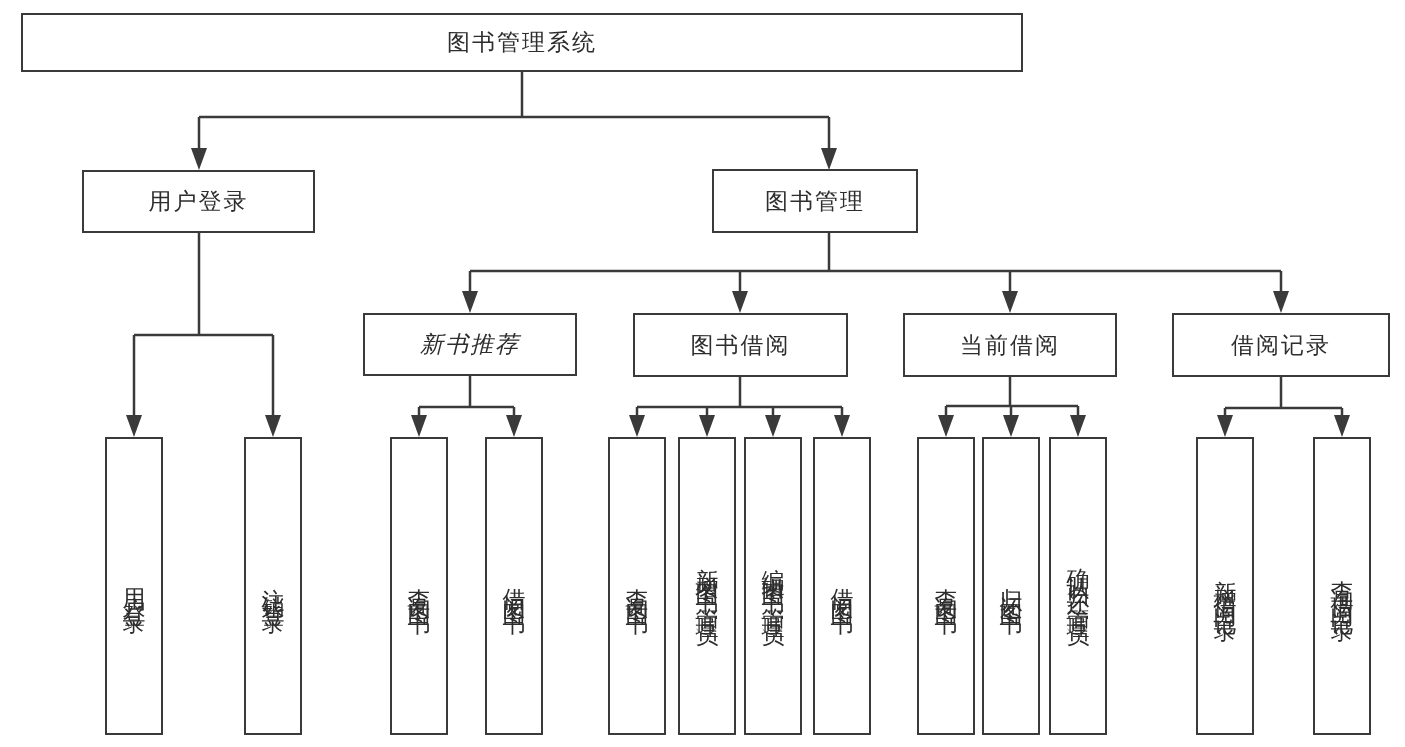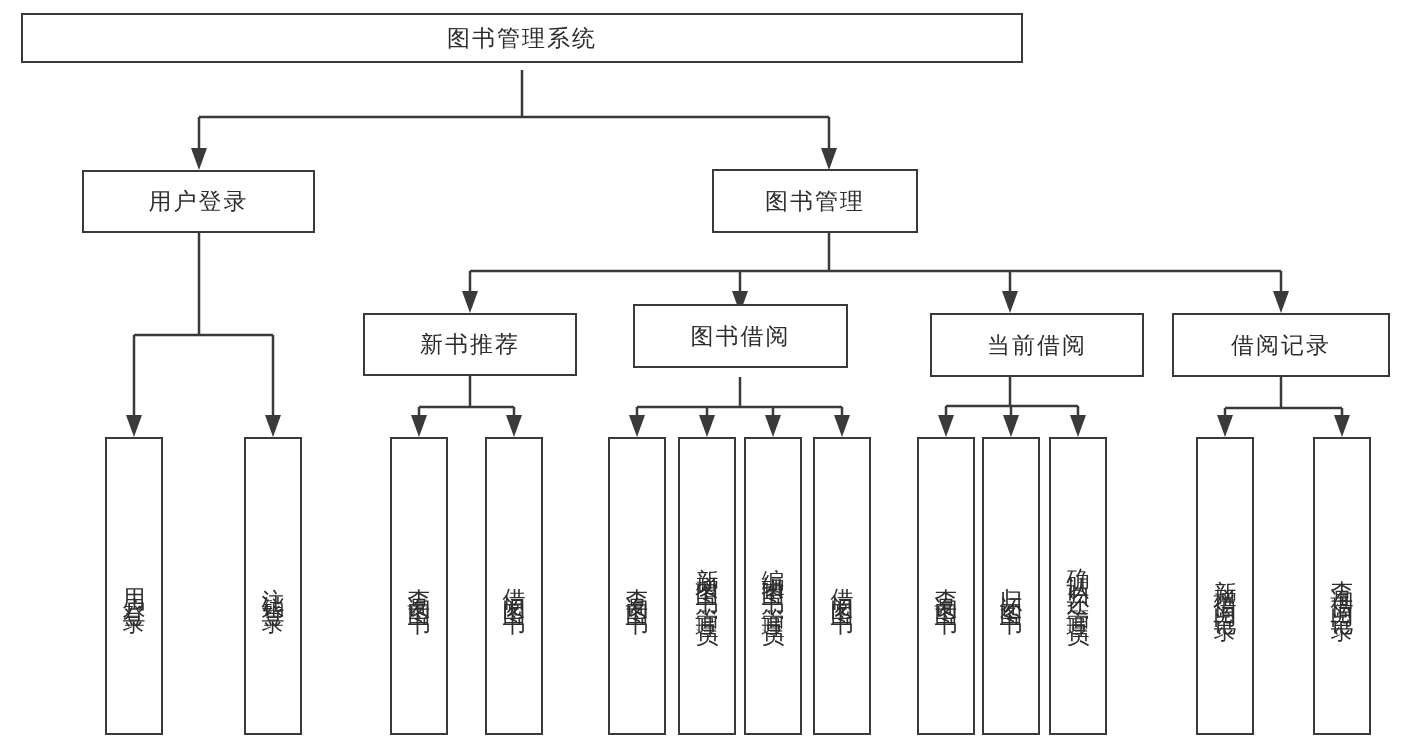--- a/index.html
+++ b/index.html
@@ -13,28 +13,28 @@
     border:2px solid #3a3a3a;color:#2d2d2d;
     display:flex;align-items:center;justify-content:center;
     z-index:2;
   }
   .h-box{font-size:23px;letter-spacing:2px;white-space:nowrap;}
   .v-box{
     writing-mode:vertical-rl;text-orientation:mixed;
     font-size:23px;letter-spacing:8px;line-height:1;
   }
   
-  .n-root{left:21px;top:13px;width:1002px;height:50px;}
+  .n-root{left:21px;top:13px;width:1002px;height:59px;}
   
   .n-user-login{left:82px;top:170px;width:233px;height:63px;}
   .n-book-mgmt{left:712px;top:169px;width:206px;height:64px;}
   
-  .n-new-book{left:363px;top:313px;width:214px;height:63px;}
-  .n-book-borrow{left:633px;top:304px;width:215px;height:64px;}
-  .n-current-borrow{left:930px;top:313px;width:214px;height:64px;}
+  .n-new-book{left:363px;top:313px;width:214px;height:63px;font-style:italic;}
+  .n-book-borrow{left:633px;top:313px;width:215px;height:64px;}
+  .n-current-borrow{left:903px;top:313px;width:214px;height:64px;}
   .n-borrow-record{left:1172px;top:313px;width:218px;height:64px;}
   
   .leaf{top:437px;width:58px;height:298px;}
   .lf1{left:105px;}  .lf2{left:244px;}
   .lf3{left:390px;}  .lf4{left:485px;}
   .lf5{left:608px;}  .lf6{left:678px;}  .lf7{left:744px;}  .lf8{left:813px;}
   .lf9{left:917px;}  .lf10{left:982px;} .lf11{left:1049px;}
   .lf12{left:1196px;}.lf13{left:1313px;}
   .watermark{
     position:absolute;right:8px;top:716px;z-index:3;

